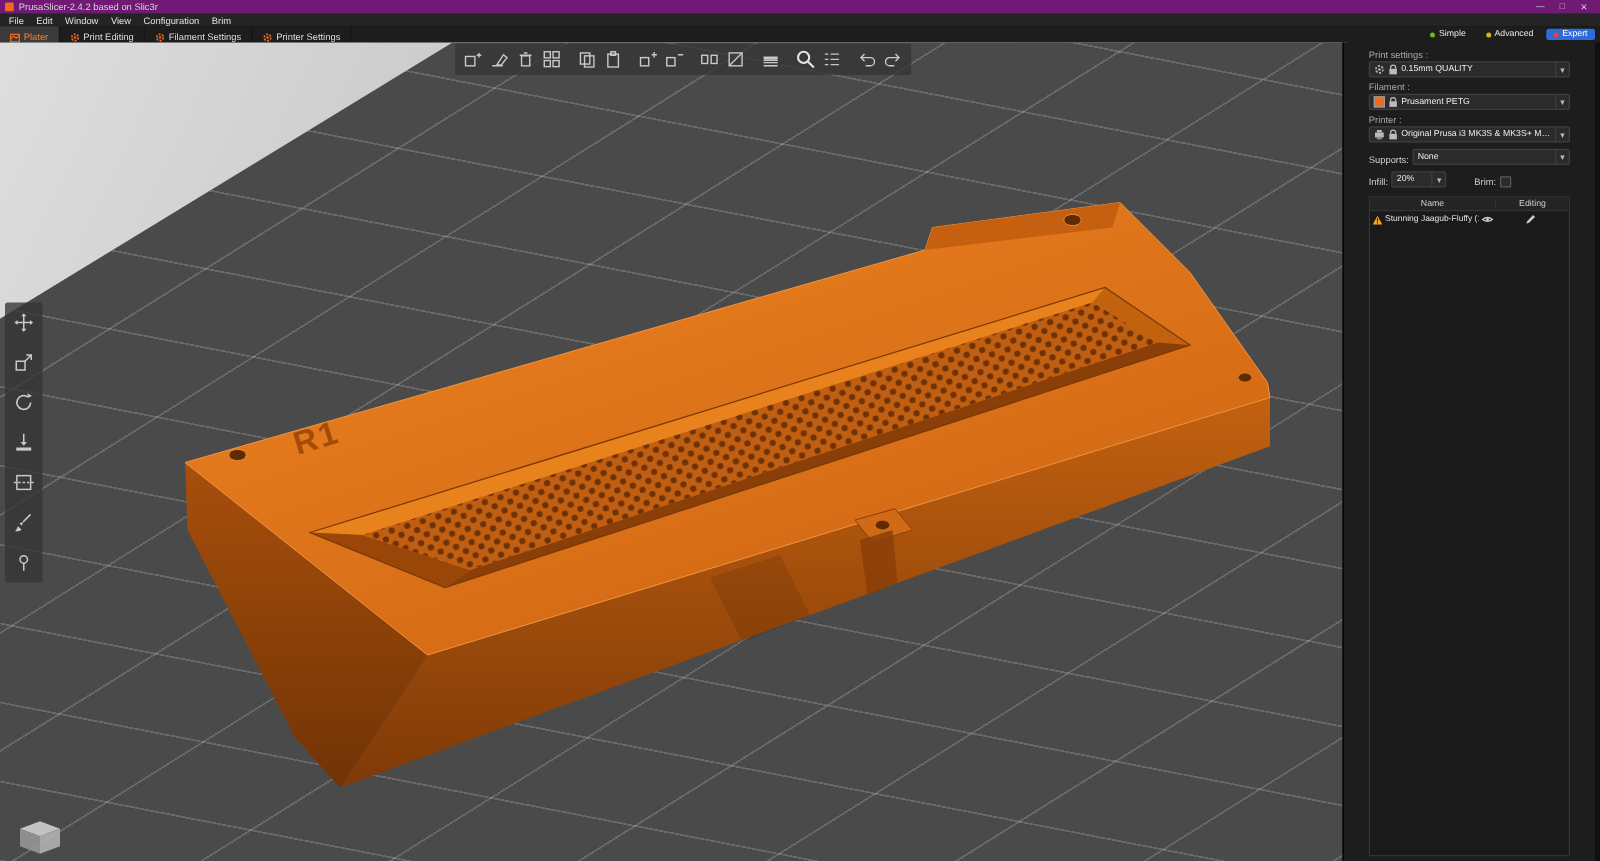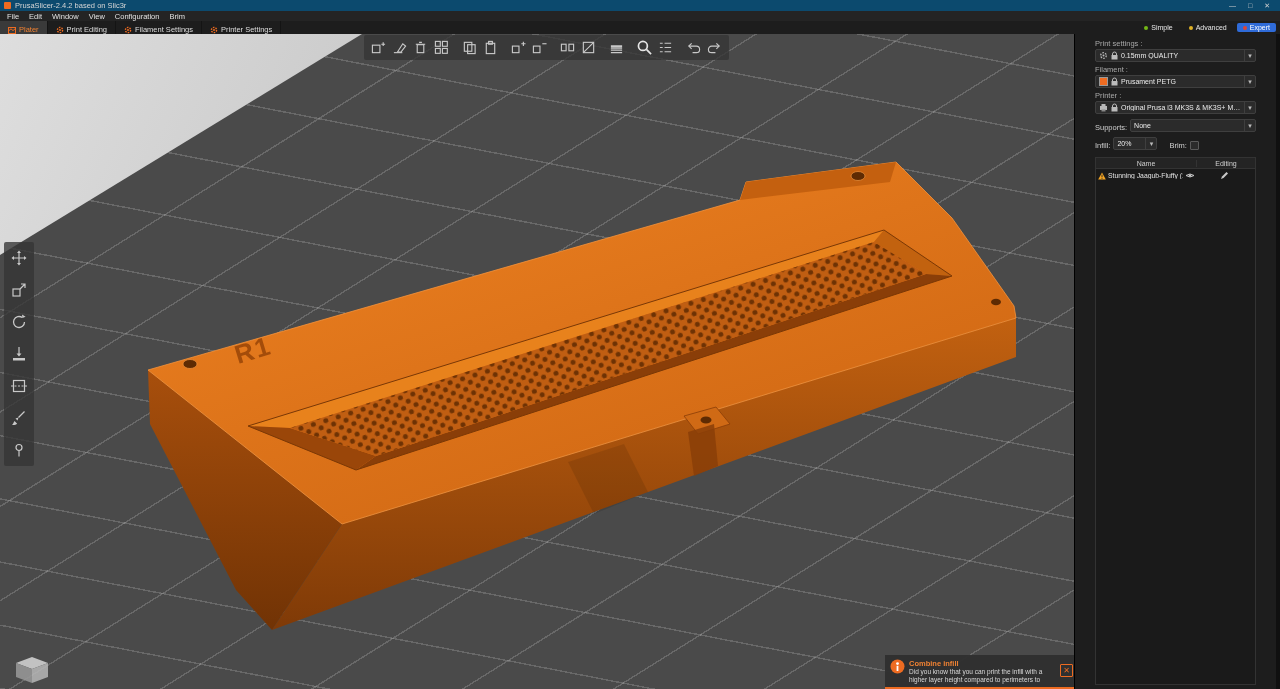--- a/index.html
+++ b/index.html
@@ -1,20 +1,20 @@
 <!DOCTYPE html>
 <html><head>
 <meta charset="utf-8">
 <style>
   *{margin:0;padding:0;box-sizing:border-box}
   html,body{width:1280px;height:689px;overflow:hidden;background:#101010;
     font-family:"Liberation Sans",sans-serif;position:relative}
 
   
-  .titlebar{position:absolute;left:0;top:0;width:1280px;height:11px;background:#0c4a6e;
+  .titlebar{position:absolute;left:0;top:0;width:1280px;height:11px;background:#701a75;
     display:flex;align-items:center;padding:0 4px;color:#d5d5d5;font-size:7.5px}
   .app-icon{width:7px;height:7px;background:#ED6B21;border-radius:1px;margin-right:4px}
   .win-controls{margin-left:auto;display:flex;gap:12px;font-size:7px;color:#cfcfcf;padding-right:6px}
   .menubar{position:absolute;left:0;top:11px;width:1280px;height:10px;background:#242424;
     display:flex;align-items:flex-end;padding:0 2px}
   .menu-item{font-size:7.5px;color:#e0e0e0;padding:0 5px;cursor:default}
   .tabbar{position:absolute;left:0;top:21px;width:1280px;height:13px;background:#1d1d1d;
     display:flex;align-items:stretch}
   .tab{display:flex;align-items:flex-end;gap:3px;padding:0 8px;font-size:7.5px;color:#ddd;
     border-right:1px solid #141414;white-space:nowrap}
@@ -342,32 +342,20 @@
   </div>
 
   <div class="viewcube">
     <svg width="46" height="30">
       <polygon points="8,8 24,2 40,8 24,14" fill="#d8d8d8"></polygon>
       <polygon points="8,8 24,14 24,28 8,22" fill="#9a9a9a"></polygon>
       <polygon points="40,8 24,14 24,28 40,22" fill="#b8b8b8"></polygon>
     </svg>
   </div>
 
-  <div class="toast">
-    <svg width="15" height="15">
-      <circle cx="7.5" cy="7.5" r="7" fill="#ED6B21"></circle>
-      <circle cx="7.5" cy="4.6" r="1.4" fill="#fff"></circle>
-      <rect x="6.6" y="6.8" width="1.8" height="5.2" fill="#fff"></rect>
-    </svg>
-    <div class="toast-texts">
-      <div class="toast-title">Combine infill</div>
-      <div class="toast-body">Did you know that you can print the infill with a higher layer height compared to perimeters to save...</div>
-    </div>
-    <div class="toast-close">✕</div>
-  </div>
 </div>
 
 <div class="sidebar">
   <div class="sb-label">Print settings :</div>
   <div class="combo">
     <svg width="9" height="9">
         <circle cx="4.5" cy="4.5" r="2.8" fill="none" stroke="#b9b9b9" stroke-width="1.3" stroke-dasharray="1.7 1.2"></circle>
         <circle cx="4.5" cy="4.5" r="1" fill="#b9b9b9"></circle>
       </svg>
     <svg width="7" height="9">
@@ -411,21 +399,21 @@
       <span class="carrow">▾</span>
     </div>
   </div>
 
   <div class="srow">
     <span class="small-label">Infill:</span>
     <div class="combo" style="width:44px">
       <span class="ctext">20%</span>
       <span class="carrow">▾</span>
     </div>
-    <span class="small-label" style="margin-left:9px">Brim:</span>
+    <span class="small-label" style="margin-left:19px">Brim:</span>
     <span class="checkbox"></span>
   </div>
 
   <div class="objtable">
     <div class="thead">
       <div class="th th-name">Name</div>
       <div class="th th-edit">Editing</div>
     </div>
     <div class="obj-row">
       <div class="name-cell">

